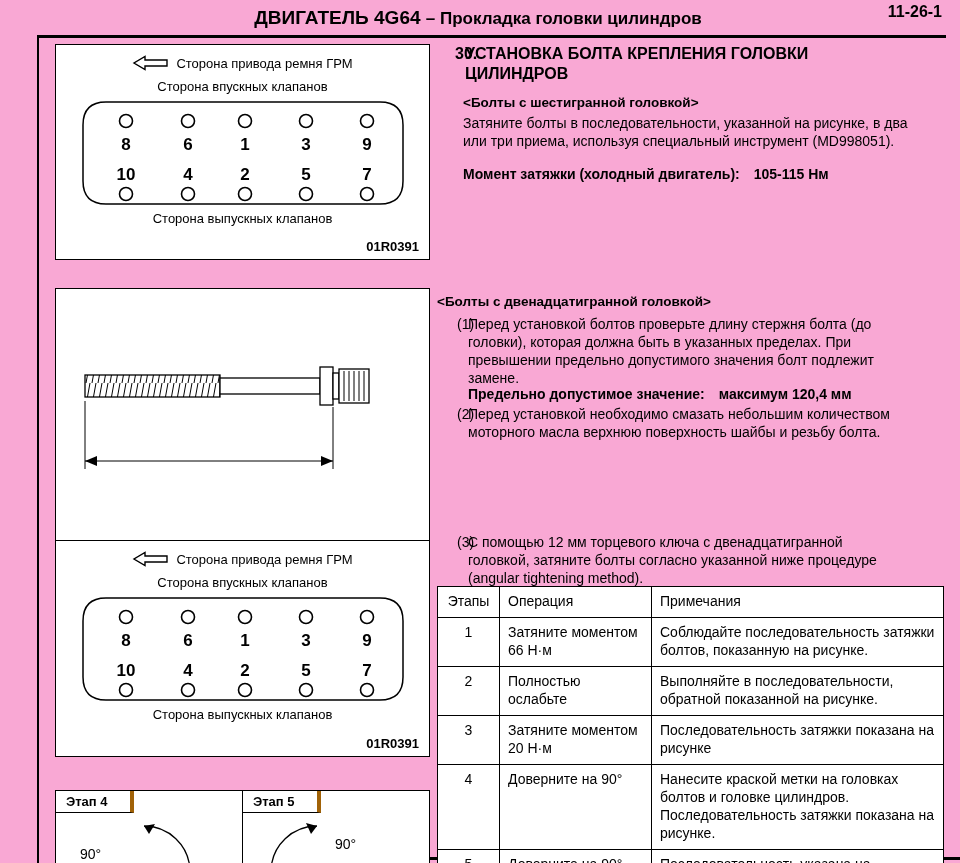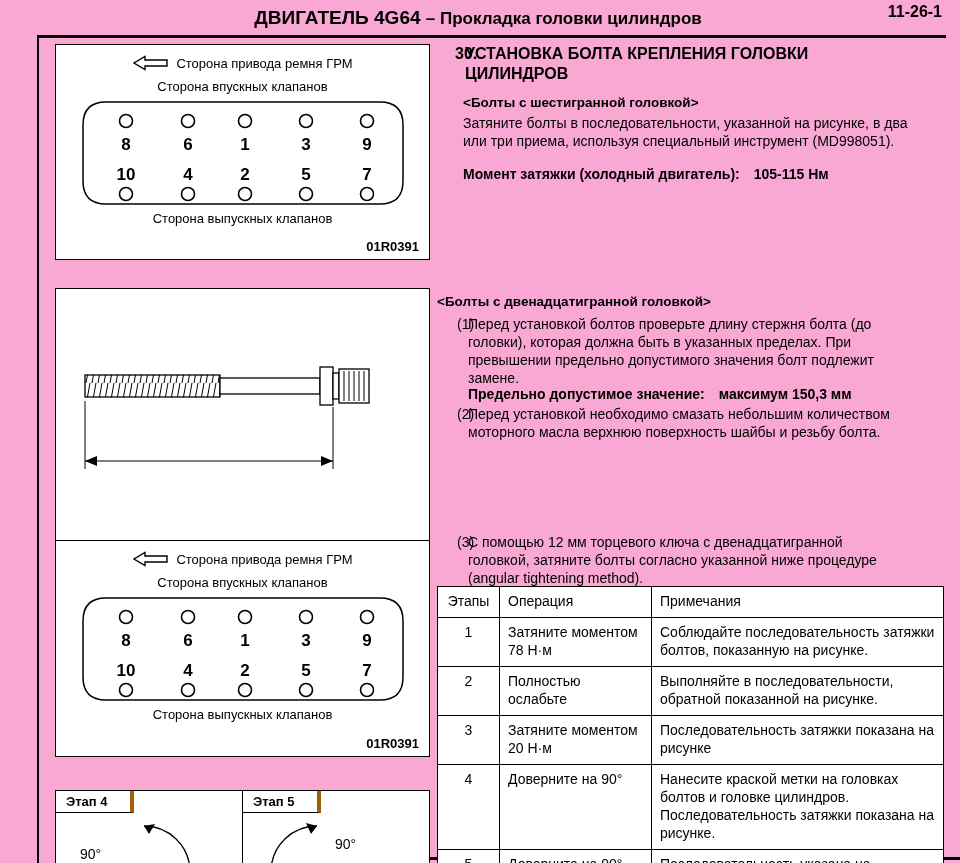--- a/index.html
+++ b/index.html
@@ -232,21 +232,21 @@
     </div>
 
     <div class="twelve-heading">&lt;Болты с двенадцатигранной головкой&gt;</div>
 
     <div class="item item1">
       <span class="hang-num">(1)</span>
       <span>Перед установкой болтов проверьте длину стержня болта (до головки), которая должна быть в указанных пределах. При превышении предельно допустимого значения болт подлежит замене.</span>
     </div>
 
     <div class="limit-line">
-      <span>Предельно допустимое значение:</span><span class="val-gap">максимум 150,3 мм</span>
+      <span>Предельно допустимое значение:</span><span class="val-gap">максимум 120,4 мм</span>
     </div>
 
     <div class="item item2">
       <span class="hang-num">(2)</span>
       <span>Перед установкой необходимо смазать небольшим количеством моторного масла верхнюю поверхность шайбы и резьбу болта.</span>
     </div>
 
     <div class="item item3">
       <span class="hang-num">(3)</span>
       <span>С помощью 12 мм торцевого ключа с двенадцатигранной головкой, затяните болты согласно указанной ниже процедуре (angular tightening method).</span>
@@ -262,21 +262,21 @@
         <thead>
           <tr>
             <th class="c-step">Этапы</th>
             <th>Операция</th>
             <th>Примечания</th>
           </tr>
         </thead>
         <tbody>
           <tr>
             <td class="c-step">1</td>
-            <td>Затяните моментом 78 Н·м</td>
+            <td>Затяните моментом 66 Н·м</td>
             <td>Соблюдайте последовательность затяжки болтов, показанную на рисунке.</td>
           </tr>
           <tr>
             <td class="c-step">2</td>
             <td>Полностью ослабьте</td>
             <td>Выполняйте в последовательности, обратной показанной на рисунке.</td>
           </tr>
           <tr>
             <td class="c-step">3</td>
             <td>Затяните моментом 20 Н·м</td>

